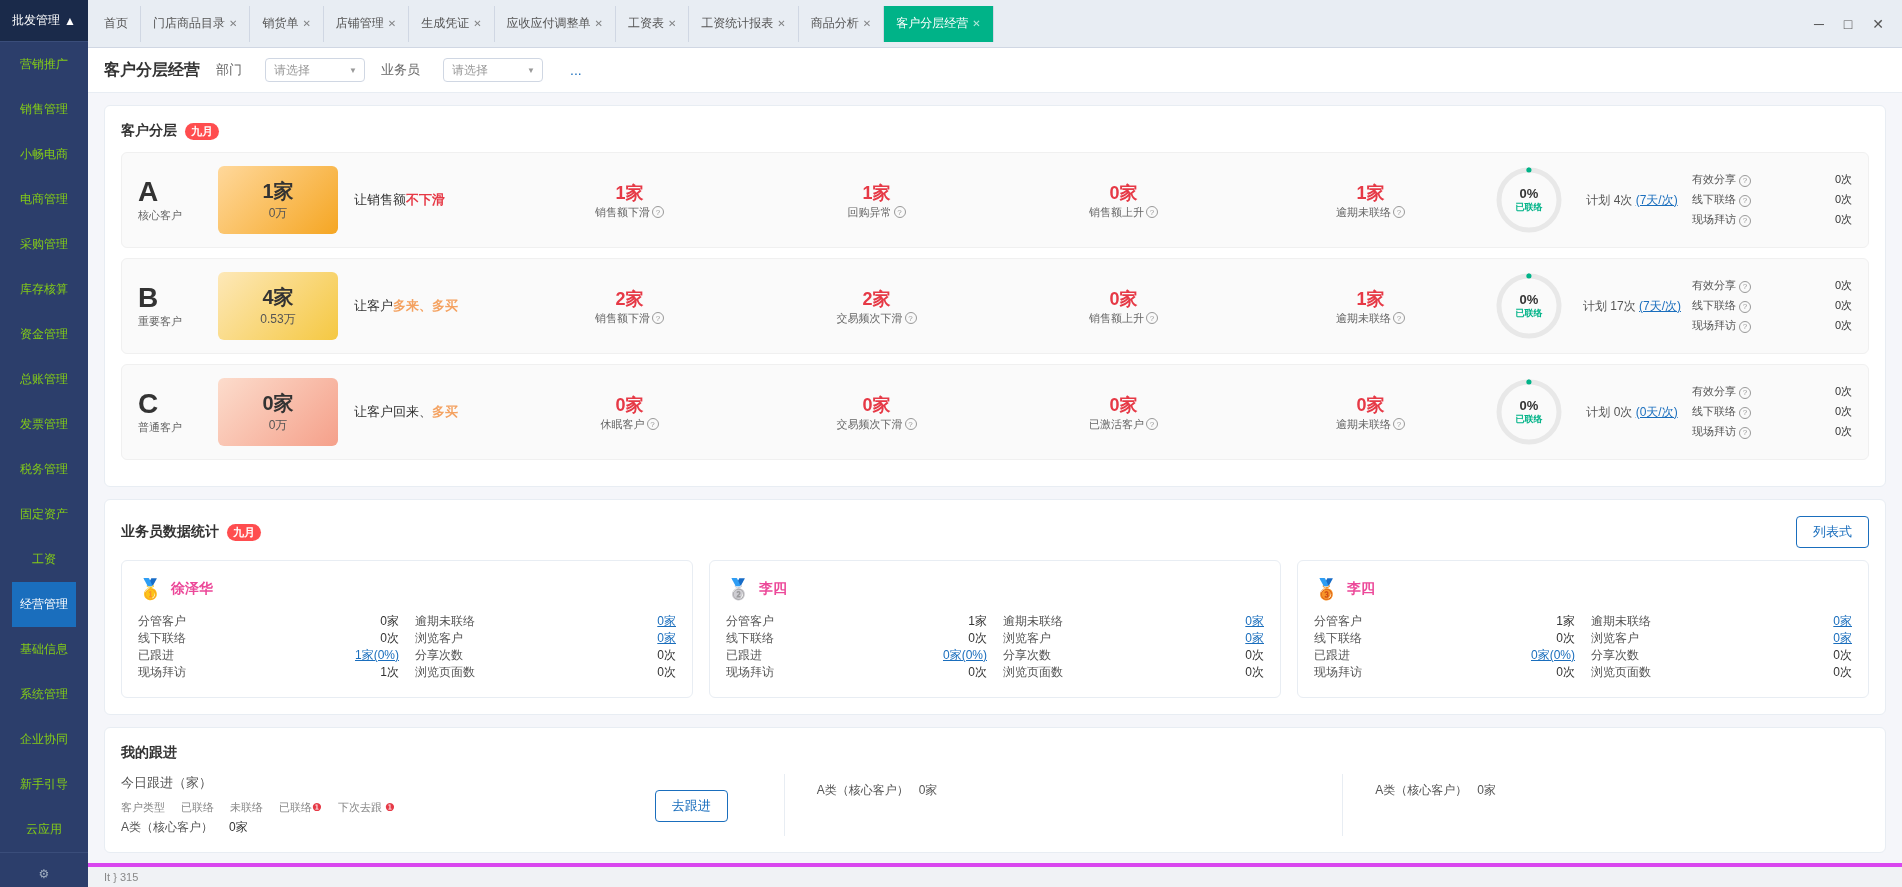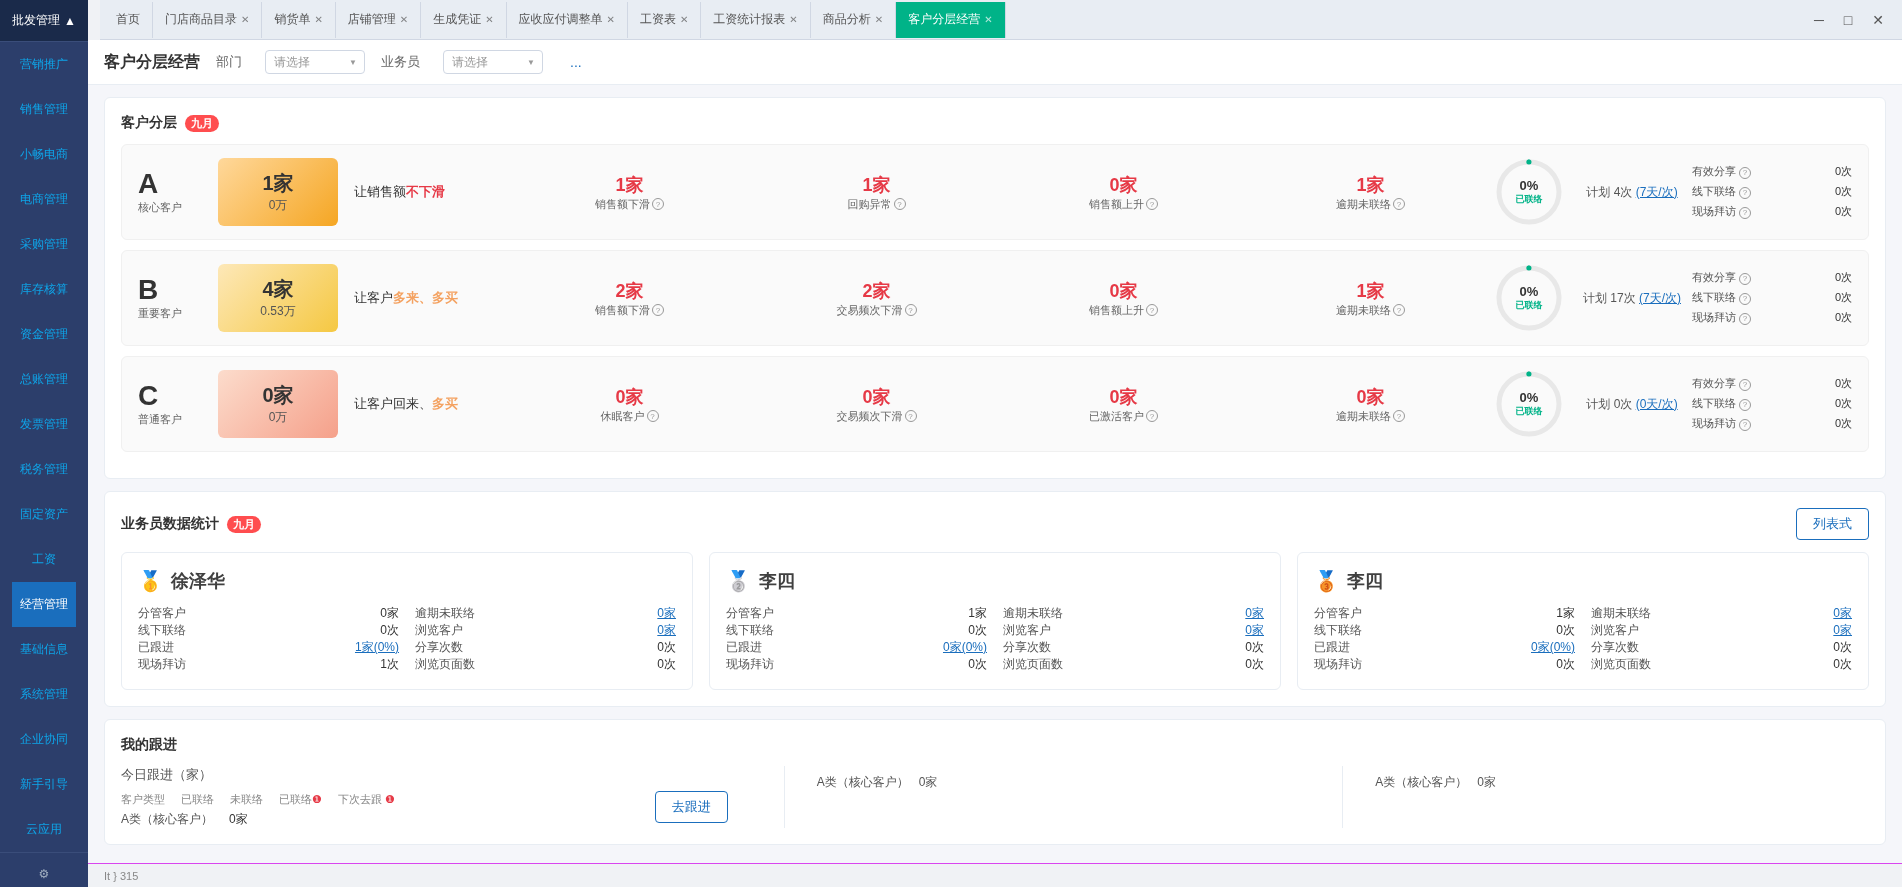--- a/index.html
+++ b/index.html
@@ -27,21 +27,21 @@
       display: flex;
       align-items: center;
       justify-content: center;
       gap: 4px;
       cursor: pointer;
     }
     .sidebar-item {
       width: 100%;
       padding: 14px 8px;
       text-align: center;
-      color: #0ea5e9;
+      color: #84cc16;
       font-size: 12px;
       cursor: pointer;
       transition: background 0.2s;
     }
     .sidebar-item.active { background: #1a6ebd; color: white; }
     .sidebar-footer {
       margin-top: auto;
       width: 100%;
       padding: 14px 8px;
       text-align: center;
@@ -58,24 +58,23 @@
       flex-direction: column;
       overflow: hidden;
     }
 
     
     .tab-bar {
       display: flex;
       align-items: center;
       background: #e8edf3;
       border-bottom: 1px solid #d0d7e3;
-      height: 40px;
+      height: 48px;
       flex-shrink: 0;
       padding: 0 4px;
-      margin-left: 12px;
     }
     .tab {
       display: flex;
       align-items: center;
       padding: 0 12px;
       height: 36px;
       font-size: 12px;
       color: #555;
       cursor: pointer;
       white-space: nowrap;
@@ -341,21 +340,21 @@
       padding: 16px;
       background: white;
     }
     .salesperson-header {
       display: flex;
       align-items: center;
       gap: 8px;
       margin-bottom: 12px;
     }
     .medal-icon { font-size: 20px; }
-    .salesperson-name { font-size: 18px; font-weight: bold; color: #404040; }
+    .salesperson-name { font-size: 14px; font-weight: bold; color: #ec4899; }
     .salesperson-stats {
       display: grid;
       grid-template-columns: 1fr 1fr;
       gap: 4px 16px;
       font-size: 12px;
     }
     .sp-stat-row { display: flex; justify-content: space-between; align-items: center; color: #555; }
     .sp-stat-val { color: #333; }
     .sp-stat-link { color: #1a6ebd; text-decoration: underline; cursor: pointer; }
     .followup-col-title { font-size: 13px; color: #555; margin-bottom: 8px; }
@@ -370,21 +369,21 @@
     }
 
     
     .status-bar {
       position: fixed;
       bottom: 0;
       left: 88px;
       right: 0;
       height: 24px;
       background: #f0f2f5;
-      border-top: 1px solid #d946ef;
+      border-top: 4px solid #d946ef;
       display: flex;
       align-items: center;
       padding: 0 16px;
       font-size: 11px;
       color: #888;
     }
   </style>
 </head>
 <body>
 
@@ -877,21 +876,21 @@
               <div style="color:#888;font-size:11px;">下次去跟 <span style="color:#e63946;">❶</span></div>
             </div>
           </div>
           <div style="font-size:12px;color:#555;margin-top:4px;">
             <div style="display:flex;gap:16px;">
               <span style="color:#555;min-width:80px;">A类（核心客户）</span>
               <span style="color:#333;min-width:30px;">0家</span>
             </div>
           </div>
         </div>
-        <div style="display:flex;align-items:center;padding:0 24px;margin-top:25px;">
+        <div style="display:flex;align-items:center;padding:0 24px;margin-top:16px;">
           <button class="followup-btn">去跟进</button>
         </div>
         <div style="width:1px;background:#e8edf3;align-self:stretch;margin:0 16px;"></div>
         <div style="flex:1;">
           <div style="font-size:12px;color:#555;margin-top:8px;">
             <div>A类（核心客户）&nbsp;&nbsp; 0家</div>
           </div>
         </div>
         <div style="width:1px;background:#e8edf3;align-self:stretch;margin:0 16px;"></div>
         <div style="flex:1;">

